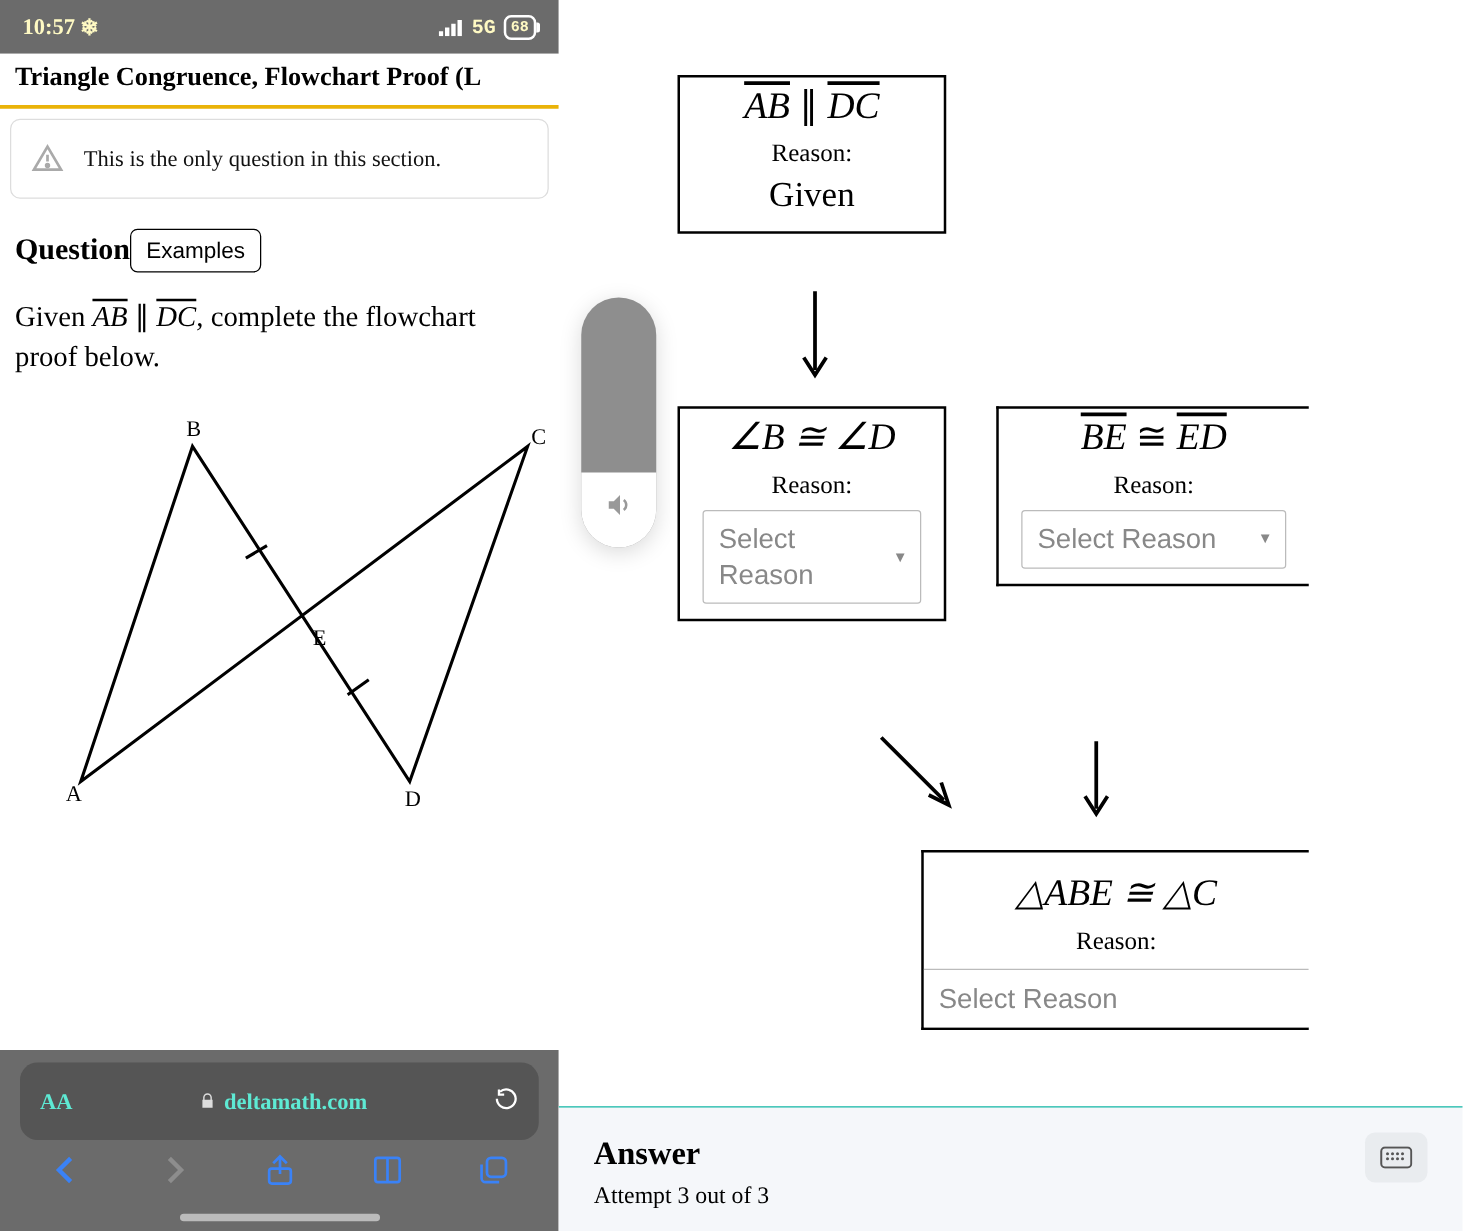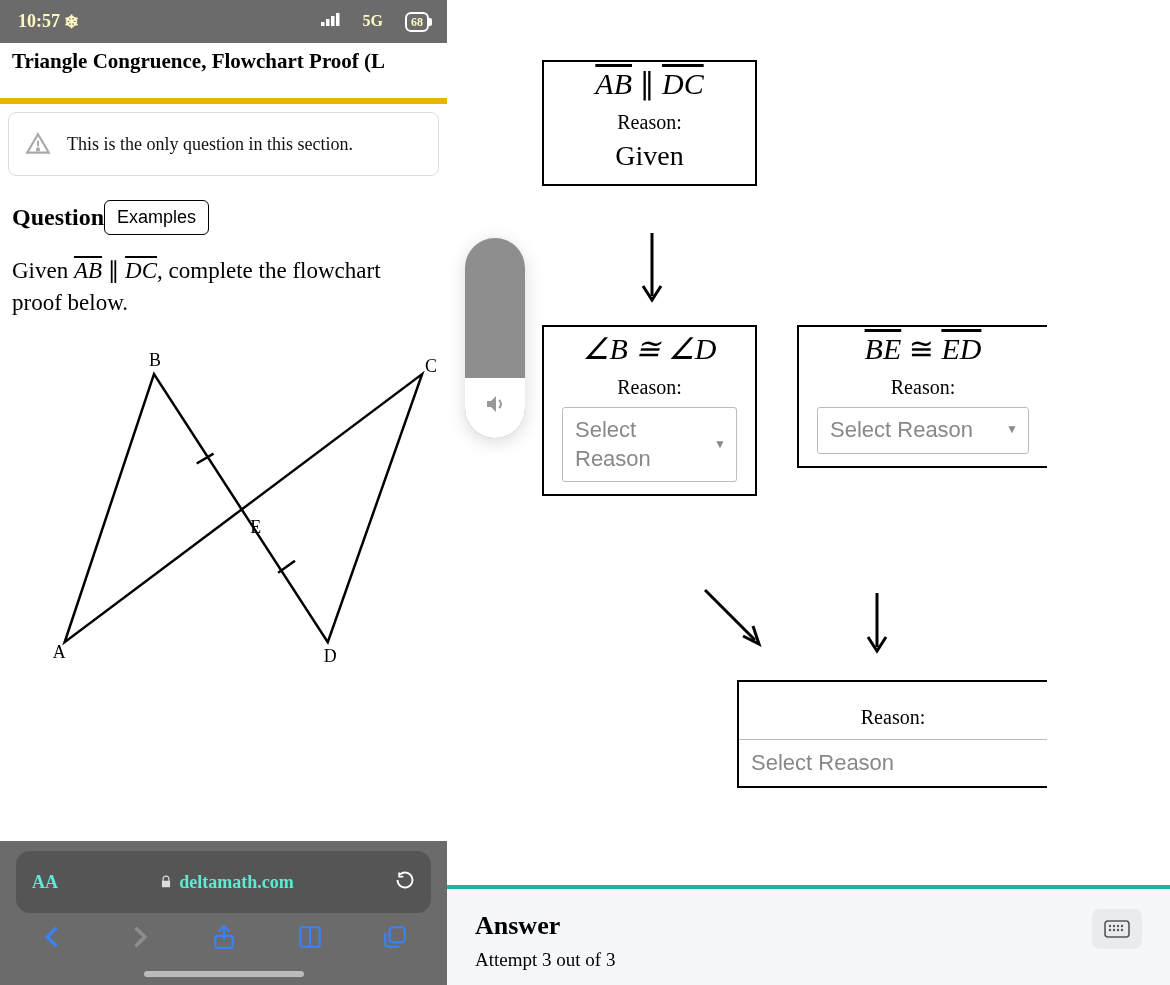--- a/index.html
+++ b/index.html
@@ -29,21 +29,21 @@
     .status-bar {
       background: #6b6b6b;
       color: #fef9c3;
       height: 43px;
       display: flex;
       align-items: center;
       padding: 0 18px;
       font-weight: 600;
       font-size: 18px;
     }
-    .status-bar .sb-right { margin-left: auto; display: flex; gap: 22px; }
+    .status-bar .sb-right { margin-left: auto; display: flex; align-items: center; gap: 6px; font-family: Liberation Mono, monospace; }
     .signal-icon svg { display: block; }
     .battery {
       border: 2px solid #fff;
       border-radius: 6px;
       font-size: 12px;
       padding: 0 4px;
       font-weight: 700;
       line-height: 16px;
       position: relative;
     }
@@ -51,24 +51,24 @@
       content:'';
       position:absolute;
       right:-5px; top:4px;
       width:3px; height:8px;
       background:#fff;
       border-radius:0 2px 2px 0;
     }
     
     .title-row {
       background: #fff;
-      padding: 6px 12px 24px;
+      padding: 6px 12px 10px;
       font-weight: 700;
       font-size: 21px;
-      border-bottom: 6px solid #eab308;
+      border-bottom: 3px solid #eab308;
       white-space: nowrap;
       overflow: hidden;
     }
     
     .info-banner {
       display: flex;
       align-items: center;
       padding: 18px 16px;
       gap: 16px;
       border: 1px solid #ddd;
@@ -215,21 +215,21 @@
       position:absolute; left:0; right:0; bottom:0;
       height: 60px; background: #fff;
       border-radius: 0 0 30px 30px;
     }
     .volume-pill svg { position: relative; }
     
     .answer-strip {
       position: absolute;
       left: 0; right: 0; bottom: 0;
       background: #f5f7fa;
-      border-top: 4px solid #14b8a6;
+      border-top: 1px solid #14b8a6;
       padding: 22px 28px 2px;
       height: 100px;
     }
     .answer-strip h3 {
       font-family: Georgia, serif;
       font-size: 26px;
       font-weight: 700;
     }
     .answer-strip .attempt {
       color: #000000;
@@ -389,20 +389,21 @@
     </div>
 
     <div class="arrow" style="left:415px; top:585px;">
       <svg width="30" height="80" viewBox="0 0 30 80">
           <line x1="15" y1="8" x2="15" y2="62" stroke="#000" stroke-width="3"></line>
           <path d="M6 52 L15 66 L24 52" fill="none" stroke="#000" stroke-width="3"></path>
         </svg>
     </div>
 
     <div class="box" style="left:290px; top:680px; width:310px; border-right:none; padding:14px 0 0 0; overflow:hidden;">
+      <div class="stmt" style="padding:0 14px; white-space:nowrap;">△ABE ≅ △C</div>
       <div class="reason-label" style="padding:0 14px;">Reason:</div>
       <div class="reason-select-flat">
         <span>Select Reason</span>
       </div>
     </div>
 
     <div class="answer-strip">
       <h3>Answer</h3>
       <div class="attempt">Attempt 3 out of 3</div>
       <div class="keypad-btn">

